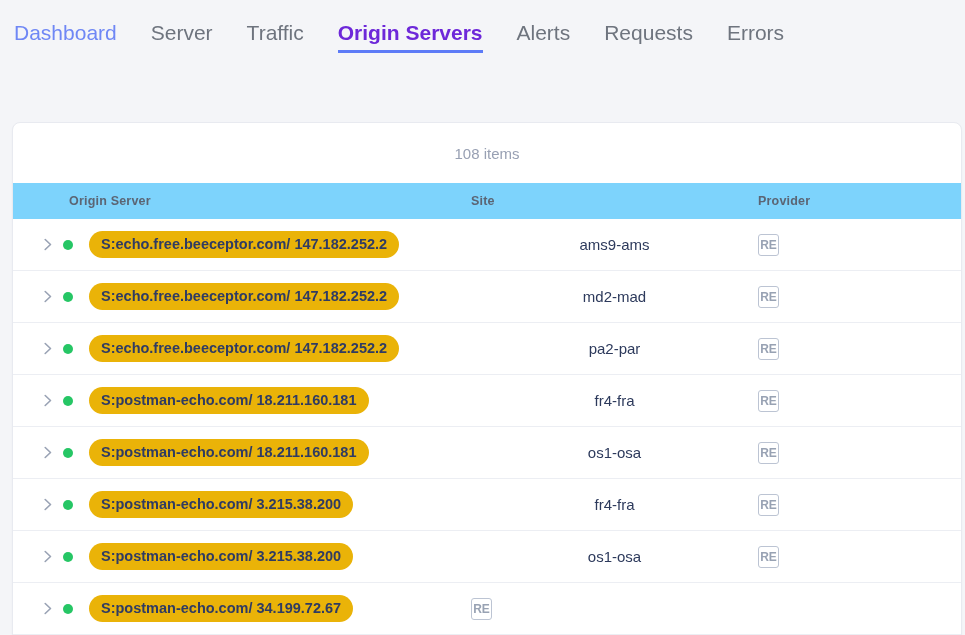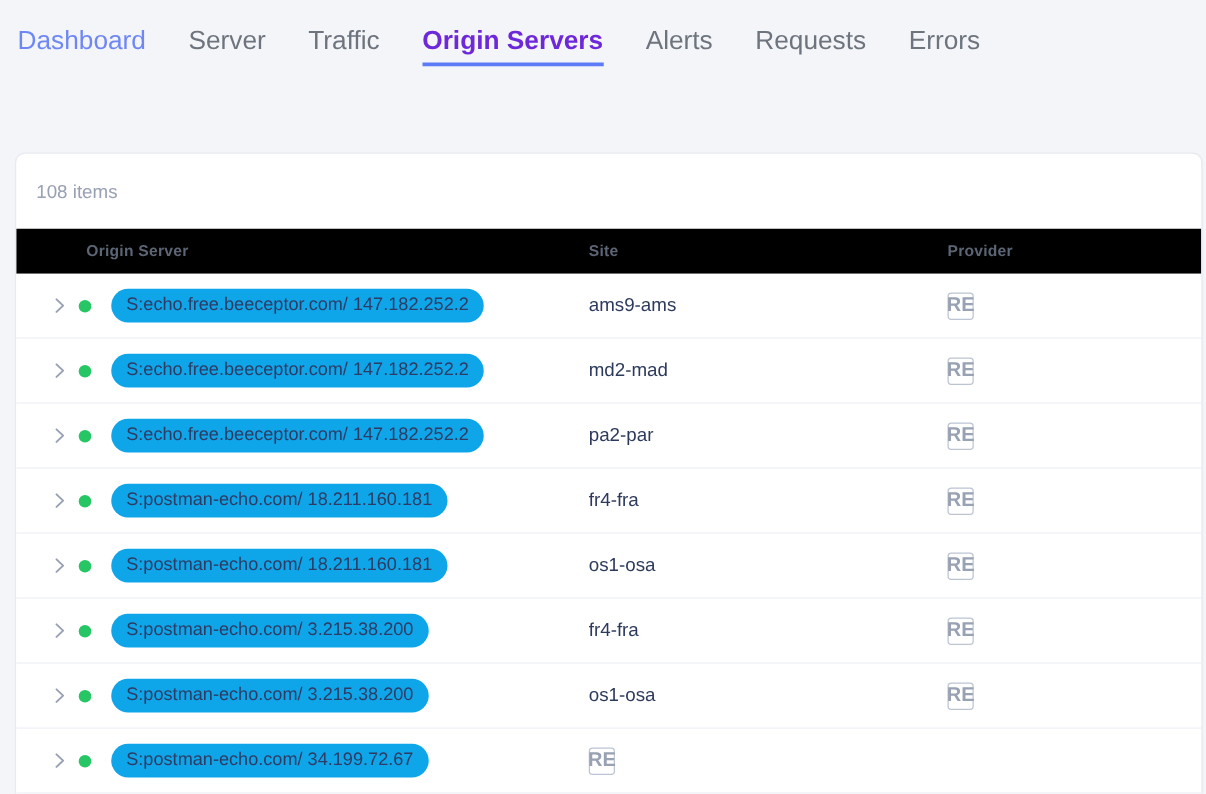--- a/index.html
+++ b/index.html
@@ -44,26 +44,27 @@
     background: #ffffff;
     border: 1px solid #e8eaf0;
     border-radius: 8px;
     box-shadow: 0 1px 2px rgba(30,40,70,0.03);
     overflow: hidden;
   }
   .count-label {
     padding: 22px 16px 21px 16px;
     color: #98a0b3;
     font-size: 15px;
+    text-align: center;
   }
 
   
   .thead {
     height: 36px;
-    background: #000000;
+    background: #7dd3fc;
     display: grid;
     grid-template-columns: 36px 402px 287px 1fr;
     padding-left: 20px;
     align-items: center;
     color: #5b6574;
     font-size: 12.5px;
     font-weight: 700;
     letter-spacing: 0.2px;
   }
   .trow {
@@ -84,39 +85,41 @@
   }
   .dot {
     width: 10px; height: 10px;
     border-radius: 50%;
     background: #26c665;
   }
   .pill {
     display: inline-block;
     max-width: 380px;
     margin-left: 4px;
-    background: #0ea5e9;
+    background: #eab308;
     color: #2f3b63;
     font-size: 14.5px;
     line-height: 1;
     padding: 6px 12px 7px 12px;
     border-radius: 14px;
     white-space: nowrap;
     justify-self: start;
+    font-weight: bold;
   }
   .site-cell {
     color: #2d3a5c;
     font-size: 15px;
+    text-align: center;
   }
   .prov-badge {
     width: 21px; height: 22px;
     border: 1.5px solid #bcc4d3;
     border-radius: 3px;
     color: #98a2b3;
-    font-size: 16px;
+    font-size: 12px;
     font-weight: 700;
     letter-spacing: 0px;
     display: flex;
     align-items: center;
     justify-content: center;
     justify-self: start;
   }
 </style>
 </head>
 <body>

